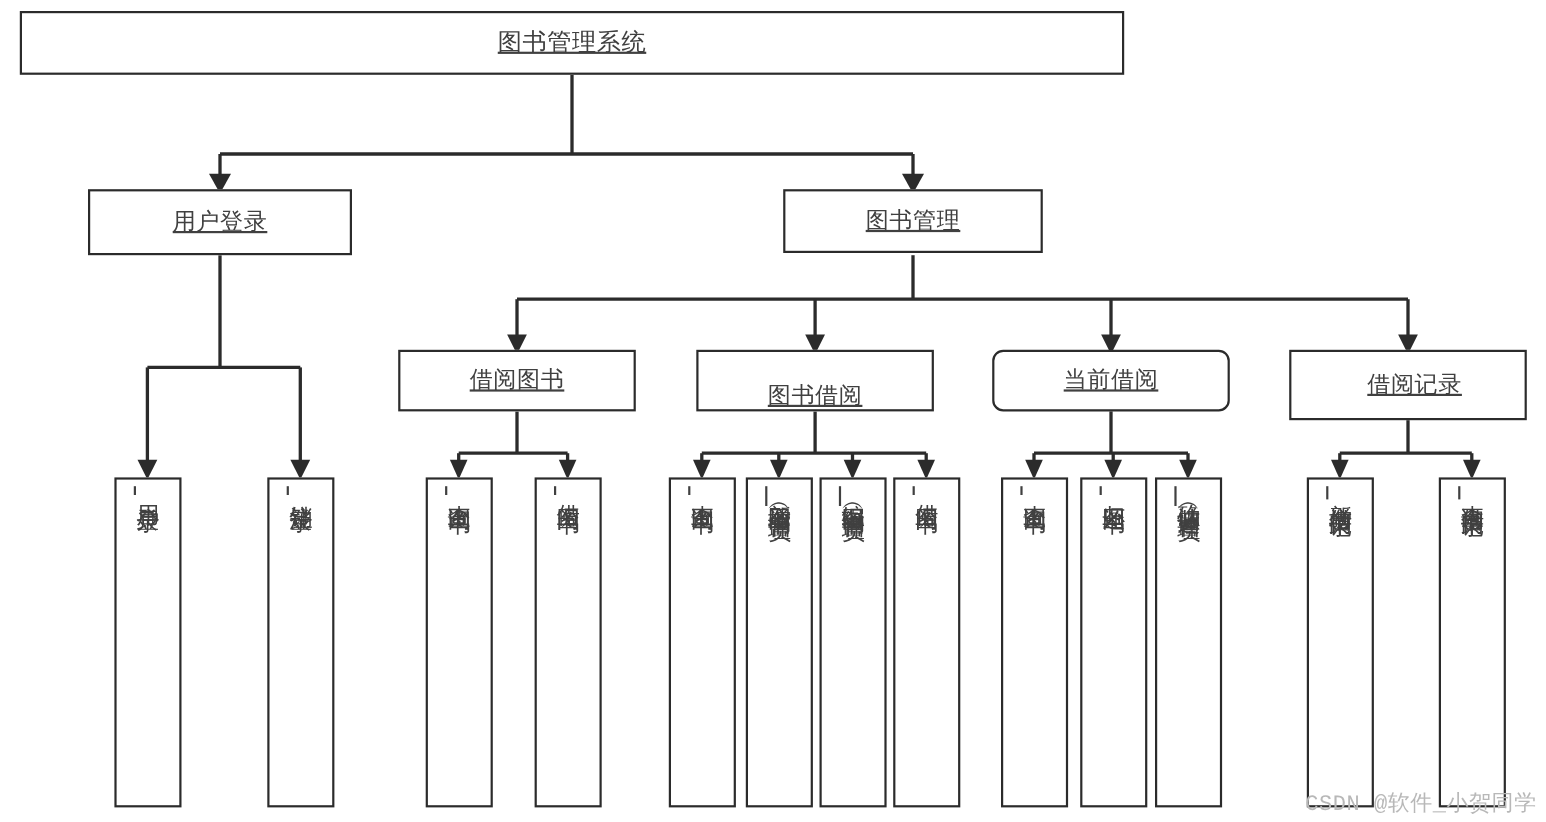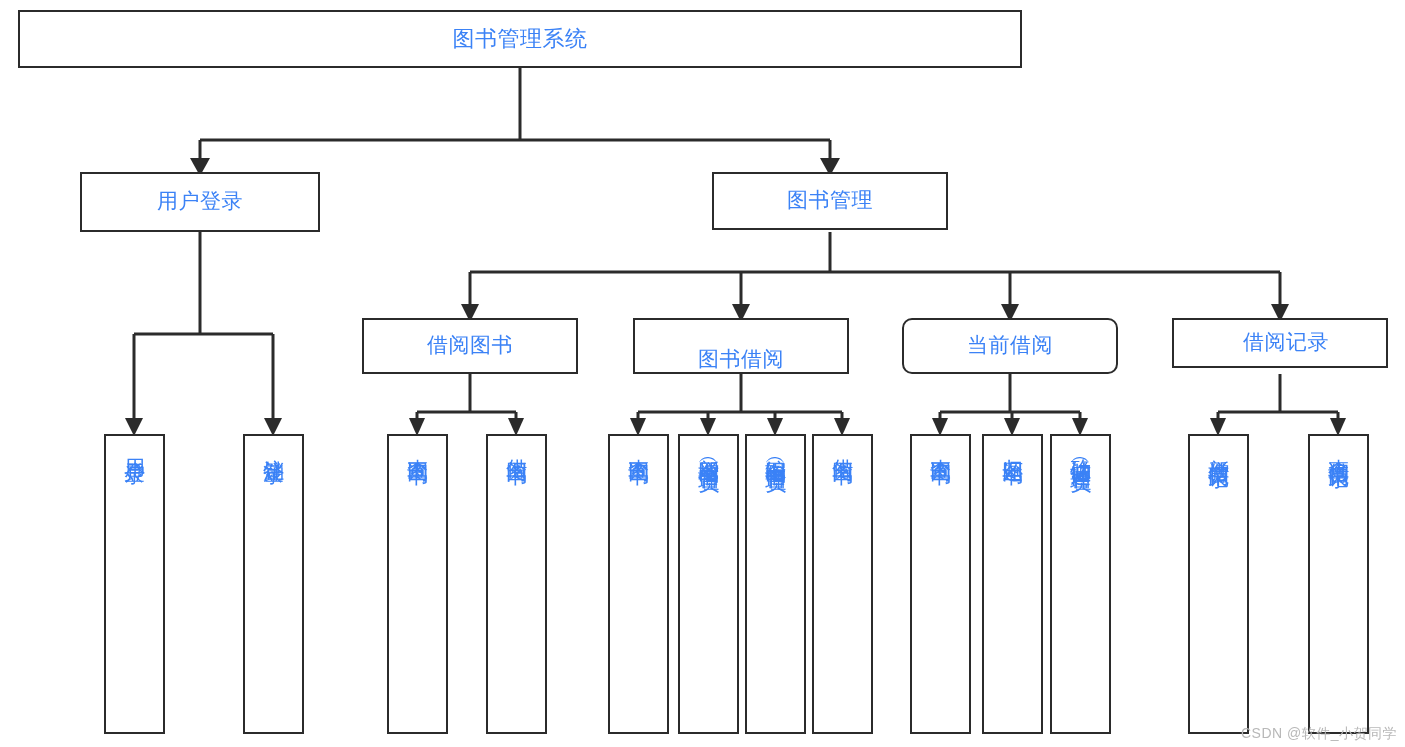--- a/index.html
+++ b/index.html
@@ -27,24 +27,25 @@
     background:#ffffff;
     border:2px solid #2b2b2b;
     display:flex;
     align-items:center;
     justify-content:center;
     z-index:2;
   }
   .node .label{
     display:block;
     text-align:center;
-    color:#3b82f6;
+    color:#404040;
     line-height:1.12;
     letter-spacing:0.5px;
     white-space:nowrap;
+    text-decoration:underline;
   }
   .node.horizontal .label{
     writing-mode:horizontal-tb;
     font-size:21px;
   }
   .node.root .label{ font-size:22px; }
   .node.vertical{
     align-items:flex-start;
     justify-content:center;
     padding-top:6px;
@@ -54,26 +55,26 @@
     text-orientation:upright;
     font-size:21px;
     line-height:1.06;
     letter-spacing:2px;
     white-space:nowrap;
   }
   #watermark{
     position:absolute;
     right:8px;
     bottom:4px;
-    font-size:14px;
+    font-size:20px;
     color:#b8b8b8;
     letter-spacing:0.5px;
     z-index:5;
     white-space:nowrap;
-    font-family:Liberation Sans, sans-serif;
+    font-family:Liberation Mono, monospace;
   }
 </style>
 </head>
 <body>
 
 <div id="diagram">
 
   <svg id="edges" viewBox="0 0 1405 747" width="1405" height="747" xmlns="http://www.w3.org/2000/svg">
     <defs>
       <marker id="arrow" viewBox="0 0 12 12" refX="5.5" refY="10.5" markerWidth="12" markerHeight="12" orient="auto-start-reverse" markerUnits="userSpaceOnUse">
@@ -167,21 +168,21 @@
 
   <div class="node horizontal" style="left:362px;top:318px;width:216px;height:56px;">
     <span class="label">借阅图书</span>
   </div>
   <div class="node horizontal" style="left:633px;top:318px;width:216px;height:56px;align-items:flex-end;">
     <span class="label">图书借阅</span>
   </div>
   <div class="node horizontal" style="left:902px;top:318px;width:216px;height:56px;border-radius:10px;">
     <span class="label">当前借阅</span>
   </div>
-  <div class="node horizontal" style="left:1172px;top:318px;width:216px;height:50px;padding-left:12px;">
+  <div class="node horizontal" style="left:1172px;top:318px;width:216px;height:64px;padding-left:12px;">
     <span class="label">借阅记录</span>
   </div>
 
   <div class="node vertical" style="left:104px;top:434px;width:61px;height:300px;">
     <span class="label">用户登录</span>
   </div>
   <div class="node vertical" style="left:243px;top:434px;width:61px;height:300px;">
     <span class="label">注销登录</span>
   </div>
 

